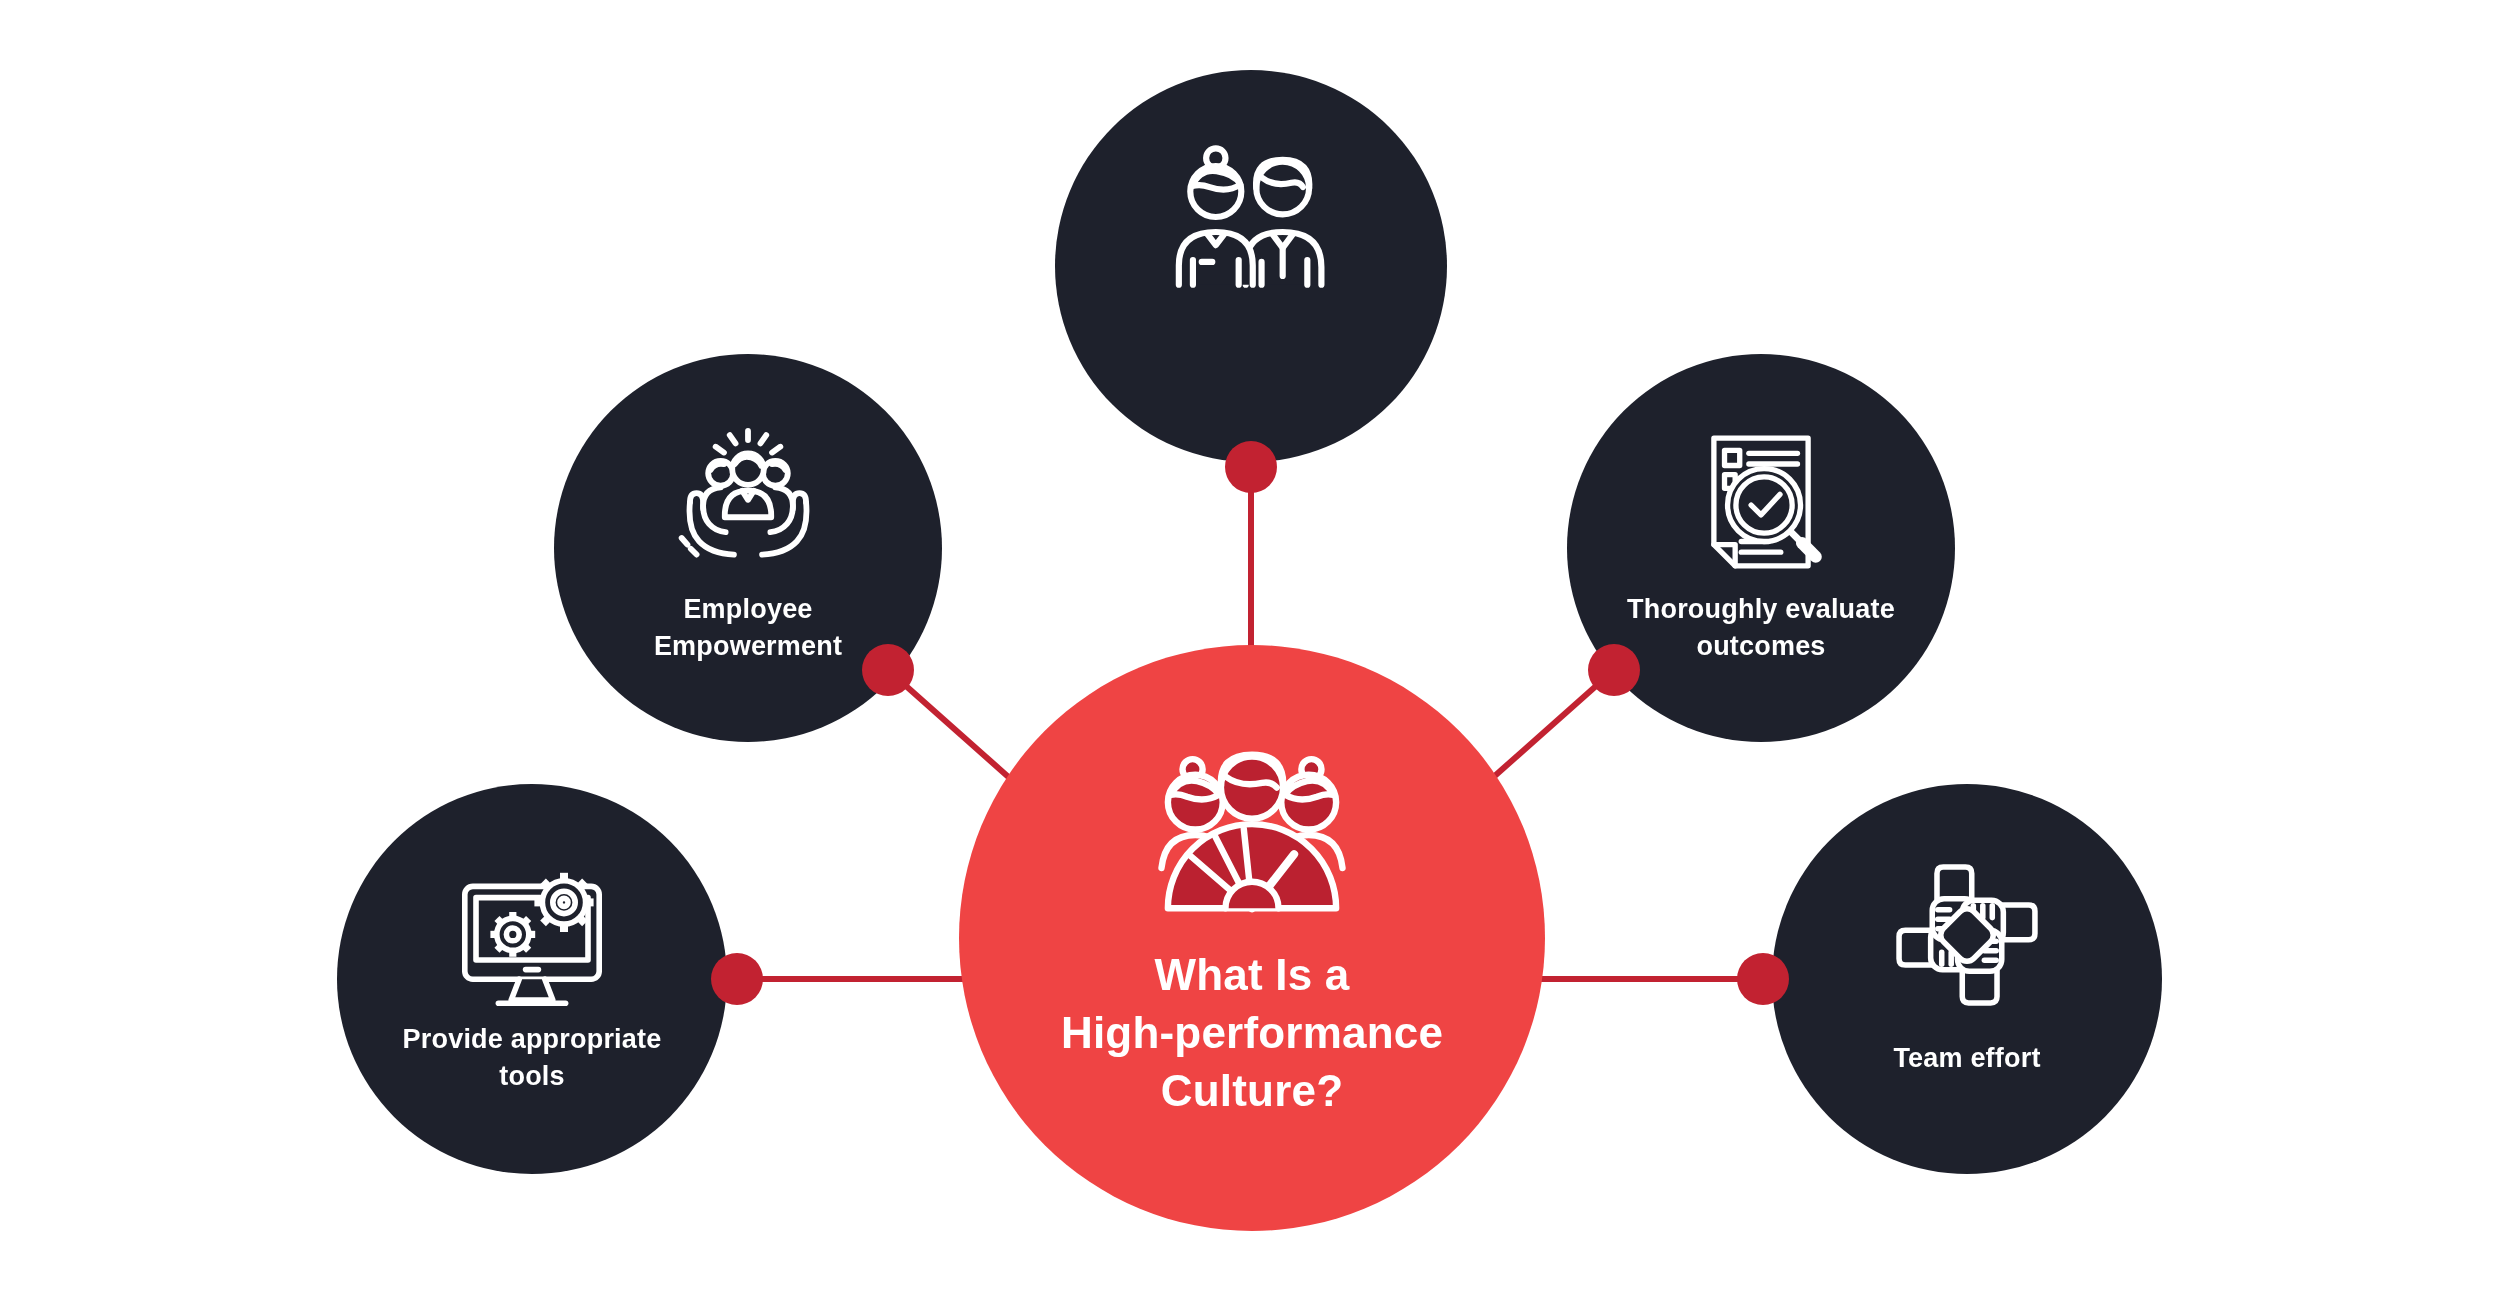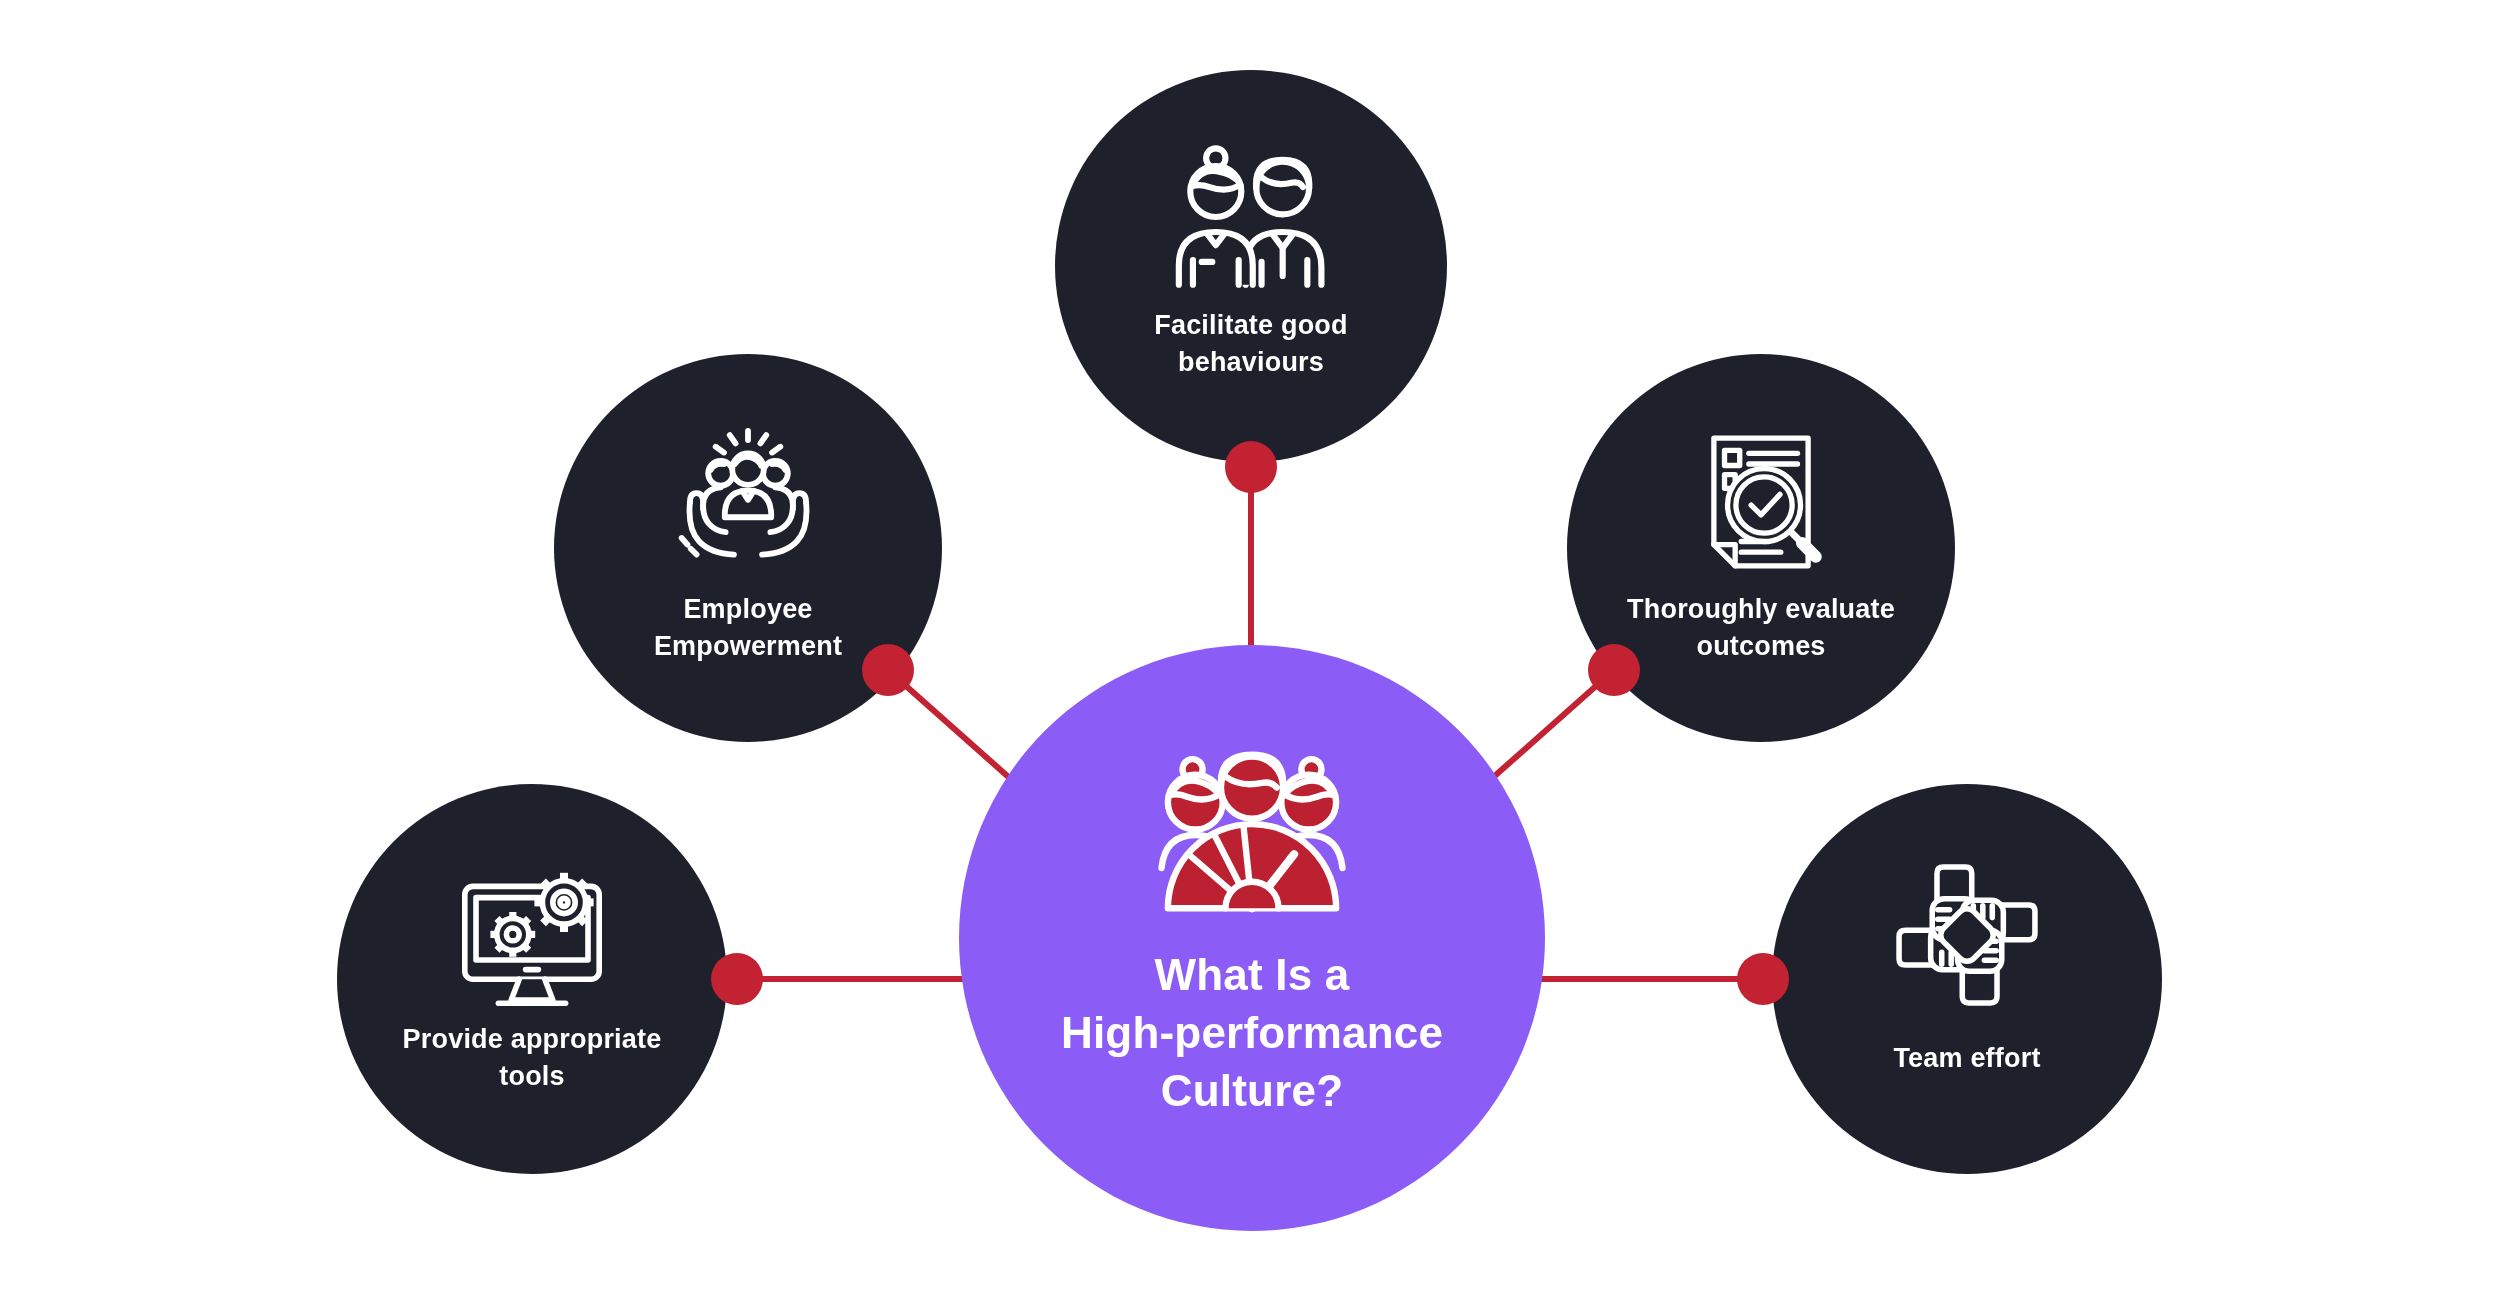--- a/index.html
+++ b/index.html
@@ -15,21 +15,21 @@
   .connectors { position:absolute; left:0; top:0; z-index:0; }
   .connectors line { stroke:#C22231; stroke-width:6; }
 
   
   .node {
     position:absolute; border-radius:50%;
     background:#1E212C; z-index:1;
   }
   .center-node {
     position:absolute; border-radius:50%;
-    background:#8b5cf6; z-index:2;
+    background:#ef4444; z-index:2;
   }
   .n-top { left:1055px; top:70px;  width:392px; height:392px; }
   .n-ul  { left:554px;  top:354px; width:388px; height:388px; }
   .n-ur  { left:1567px; top:354px; width:388px; height:388px; }
   .n-ll  { left:337px;  top:784px; width:390px; height:390px; }
   .n-lr  { left:1772px; top:784px; width:390px; height:390px; }
   .n-c   { left:959px;  top:645px; width:586px; height:586px; }
 
   
   .dot {
@@ -86,22 +86,20 @@
         <circle cx="60" cy="18" r="11" fill="#1E212C"></circle>
         <circle cx="60" cy="56" r="29" fill="#1E212C"></circle>
         <path d="M33,50 q9,-20 28,-17 q20,3 27,15 q-15,10 -35,3 q-11,-4 -20,-1"></path>
         <path d="M18,162 v-22 q0,-38 42,-38 q42,0 42,38 v22" fill="#1E212C"></path>
         <path d="M50,104 l10,13 l10,-13"></path>
         <path d="M34,162 v-28"></path>
         <path d="M86,162 v-28"></path>
         <path d="M44,136 h12"></path>
       </g>
     </svg>
-    <div class="label">Facilitate good
-behaviours</div>
   </div>
 
   <div class="node n-ul">
     <svg class="icon" width="166" height="141" viewBox="0 0 200 170">
       <g fill="none" stroke="#FFFFFF" stroke-width="7" stroke-linecap="round" stroke-linejoin="round">
 
         <path d="M100,6 v11"></path>
         <path d="M78,11 l7,10"></path>
         <path d="M122,11 l-7,10"></path>
         <path d="M61,25 l10,7"></path>

